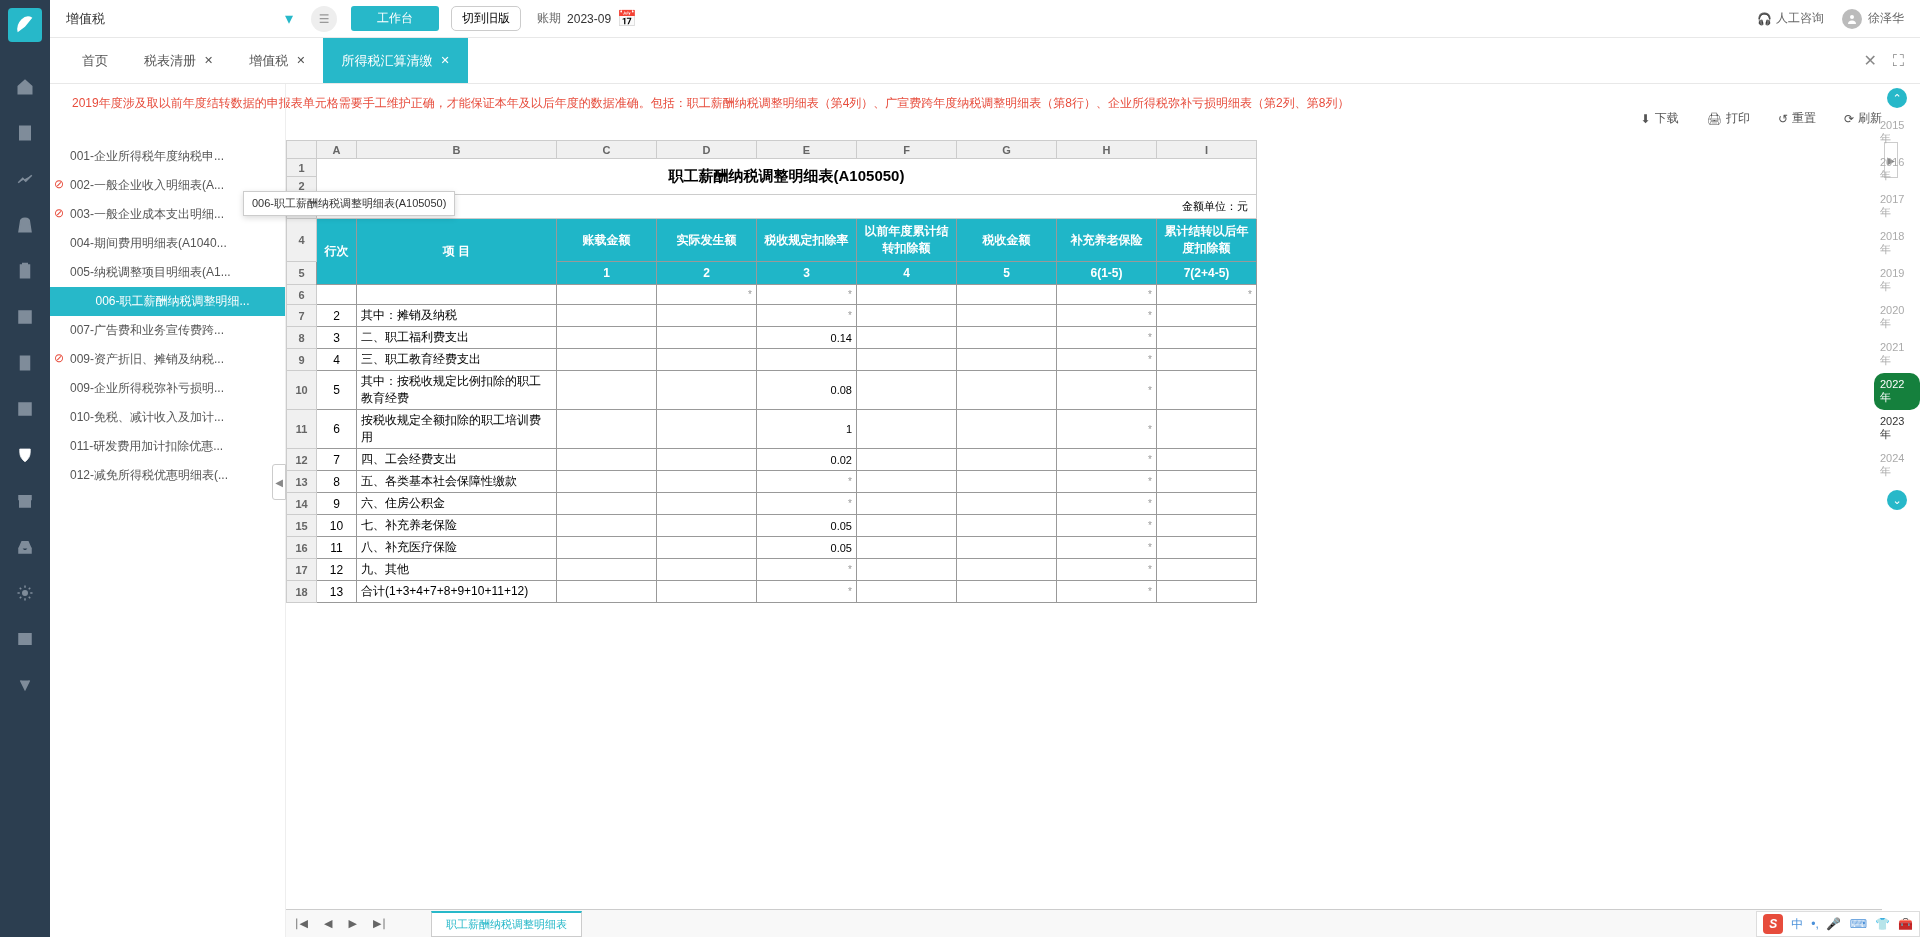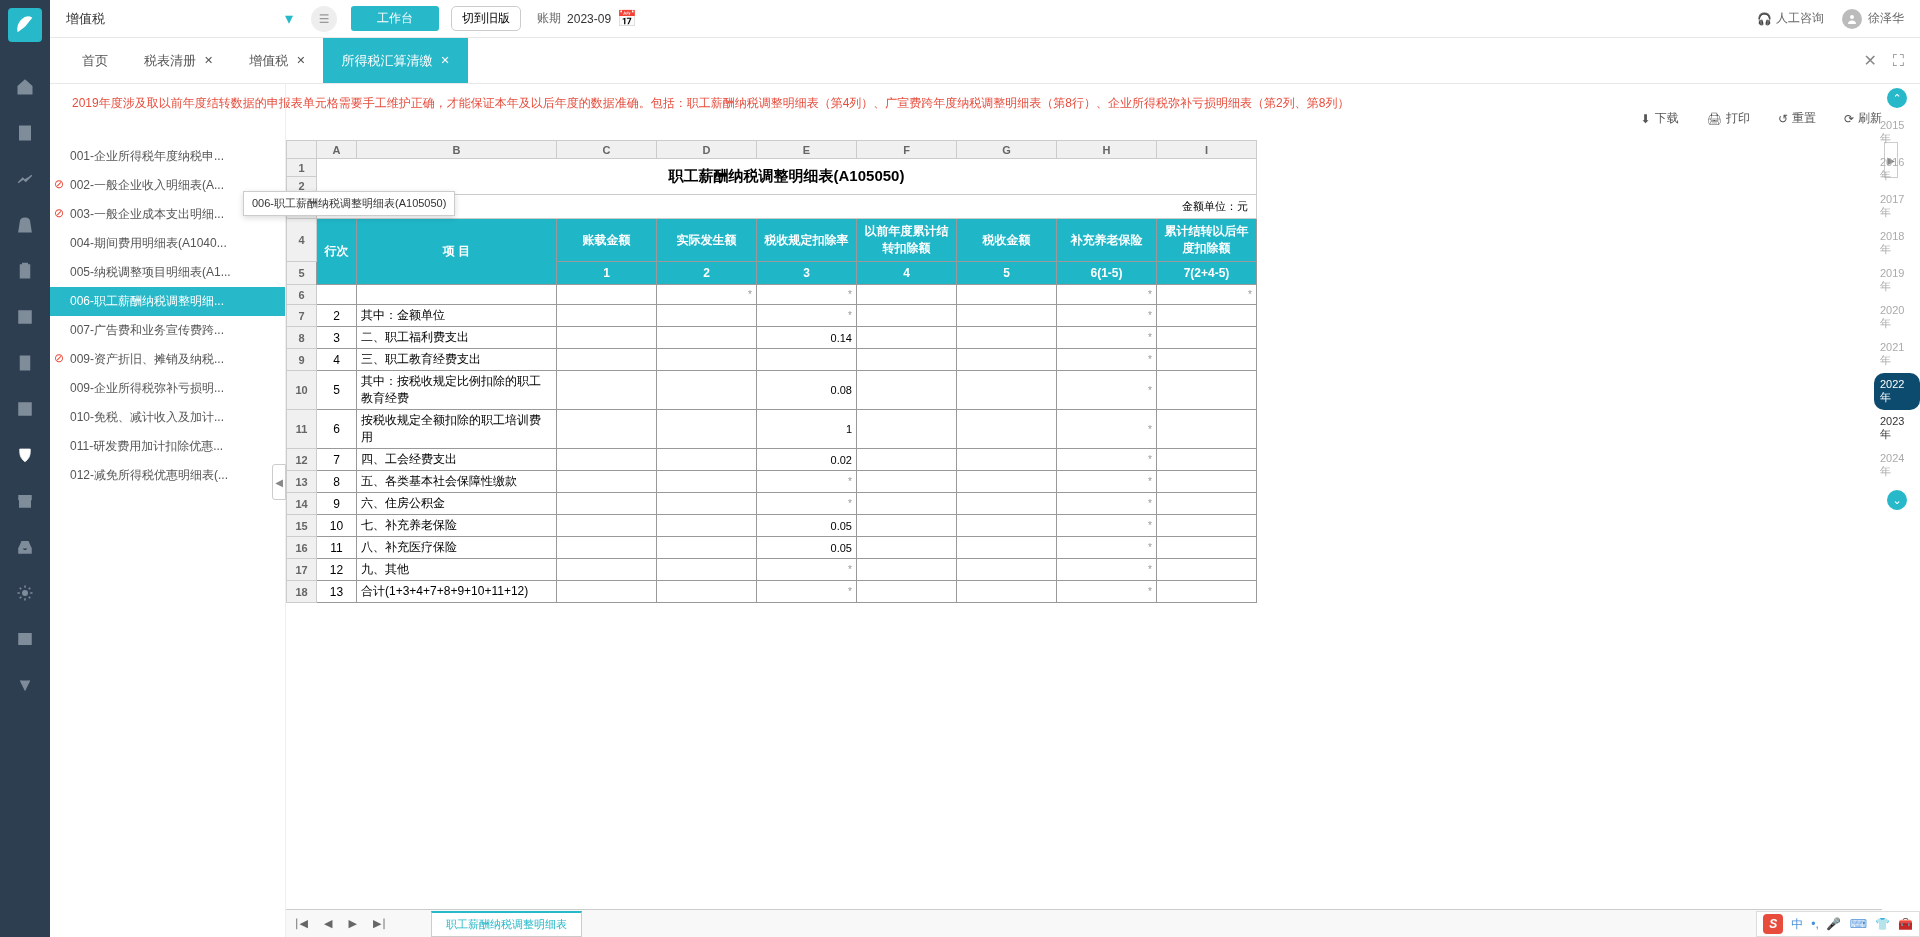--- a/index.html
+++ b/index.html
@@ -35,21 +35,21 @@
 .tabs-row .tab .close { font-size: 11px; cursor: pointer; }
 .tabs-row .right-tabs-controls { margin-left: auto; display: flex; align-items: center; gap: 16px; padding-right: 16px; color: #888; }
 .tabs-row .right-tabs-controls span { cursor: pointer; font-size: 16px; }
 
 
 .main { position: absolute; left: 50px; top: 84px; right: 0; bottom: 0; background: #fff; display: flex; }
 
 
 .form-list { width: 236px; border-right: 1px solid #eee; padding-top: 58px; position: relative; }
 .form-list .item { padding: 6px 10px 6px 20px; font-size: 12px; color: #555; cursor: pointer; white-space: nowrap; overflow: hidden; text-overflow: ellipsis; position: relative; }
-.form-list .item.active { background: #27b8c9; color: #fff; }
+.form-list .item.active { background: #27b8c9; color: #fff; text-align: center; }
 .form-list .item.has-warn::before { content: "⊘"; color: #e74c3c; position: absolute; left: 4px; }
 .form-list .collapse-tab { position: absolute; right: -1px; top: 380px; width: 14px; height: 36px; border: 1px solid #ccc; background: #fff; display: flex; align-items: center; justify-content: center; font-size: 10px; color: #888; cursor: pointer; border-radius: 3px 0 0 3px; }
 
 
 .warning-row { position: absolute; left: 8px; top: 0; right: 0; padding: 10px 230px 10px 14px; font-size: 12px; color: #e74c3c; line-height: 1.6; }
 .actions-row { position: absolute; right: 38px; top: 26px; display: flex; gap: 28px; }
 .actions-row .act { font-size: 12px; color: #555; cursor: pointer; display: flex; align-items: center; gap: 4px; }
 
 
 .sheet-area { flex: 1; position: relative; }
@@ -70,21 +70,21 @@
 .sheet-tab-row .sheettab { padding: 4px 14px; border: 1px solid #ccc; border-top: 2px solid #27b8c9; background: #fff; color: #27b8c9; margin-left: 36px; }
 .collapse-right { position: absolute; right: 22px; top: 58px; width: 14px; height: 36px; border: 1px solid #ccc; background: #fff; display: flex; align-items: center; justify-content: center; font-size: 10px; color: #888; cursor: pointer; }
 
 
 .tooltip { position: absolute; left: 243px; top: 183px; background: #fff; border: 1px solid #ccc; padding: 4px 8px; font-size: 11px; color: #333; box-shadow: 0 2px 6px rgba(0,0,0,.15); z-index: 50; margin-top: 8px; }
 
 
 .year-rail { position: absolute; right: 0; top: 84px; width: 46px; display: flex; flex-direction: column; align-items: center; gap: 2px; }
 .year-rail .circ { width: 20px; height: 20px; border-radius: 50%; background: #27b8c9; color: #fff; display: flex; align-items: center; justify-content: center; font-size: 11px; cursor: pointer; margin: 4px 0; }
 .year-rail .yr { font-size: 11px; color: #aaa; padding: 5px 6px; cursor: pointer; border-radius: 10px; }
-.year-rail .yr.active { background: #0c4a6e; color: #fff; }
+.year-rail .yr.active { background: #15803d; color: #fff; }
 .year-rail .yr.selectable { color: #333; }
 
 
 .ime-bar { position: absolute; right: 0; bottom: 0; display: flex; align-items: center; height: 26px; background: #fff; border: 1px solid #ddd; padding: 0 6px; gap: 8px; font-size: 12px; }
 .ime-bar .s-badge { width: 20px; height: 20px; background: #e74c3c; color: #fff; border-radius: 4px; display: flex; align-items: center; justify-content: center; font-weight: bold; font-style: italic; }
 .ime-bar span { color: #4a90d9; cursor: pointer; }
 
 svg { display: block; }
 .col-A { width: 40px; }
 .col-B { width: 200px; }
@@ -330,21 +330,21 @@
               <td class="rcell star"></td>
               <td class="rcell star"></td>
               <td class="rcell"></td>
               <td class="rcell"></td>
               <td class="rcell star"></td>
               <td class="rcell star"></td>
             </tr>
             <tr>
               <th class="rowhdr">7</th>
               <td class="ccell">2</td>
-              <td>其中：金额单位</td>
+              <td>其中：摊销及纳税</td>
               <td class="rcell"></td>
               <td class="rcell"></td>
               <td class="rcell star"></td>
               <td class="rcell"></td>
               <td class="rcell"></td>
               <td class="rcell star"></td>
               <td class="rcell"></td>
             </tr>
             <tr>
               <th class="rowhdr">8</th>

